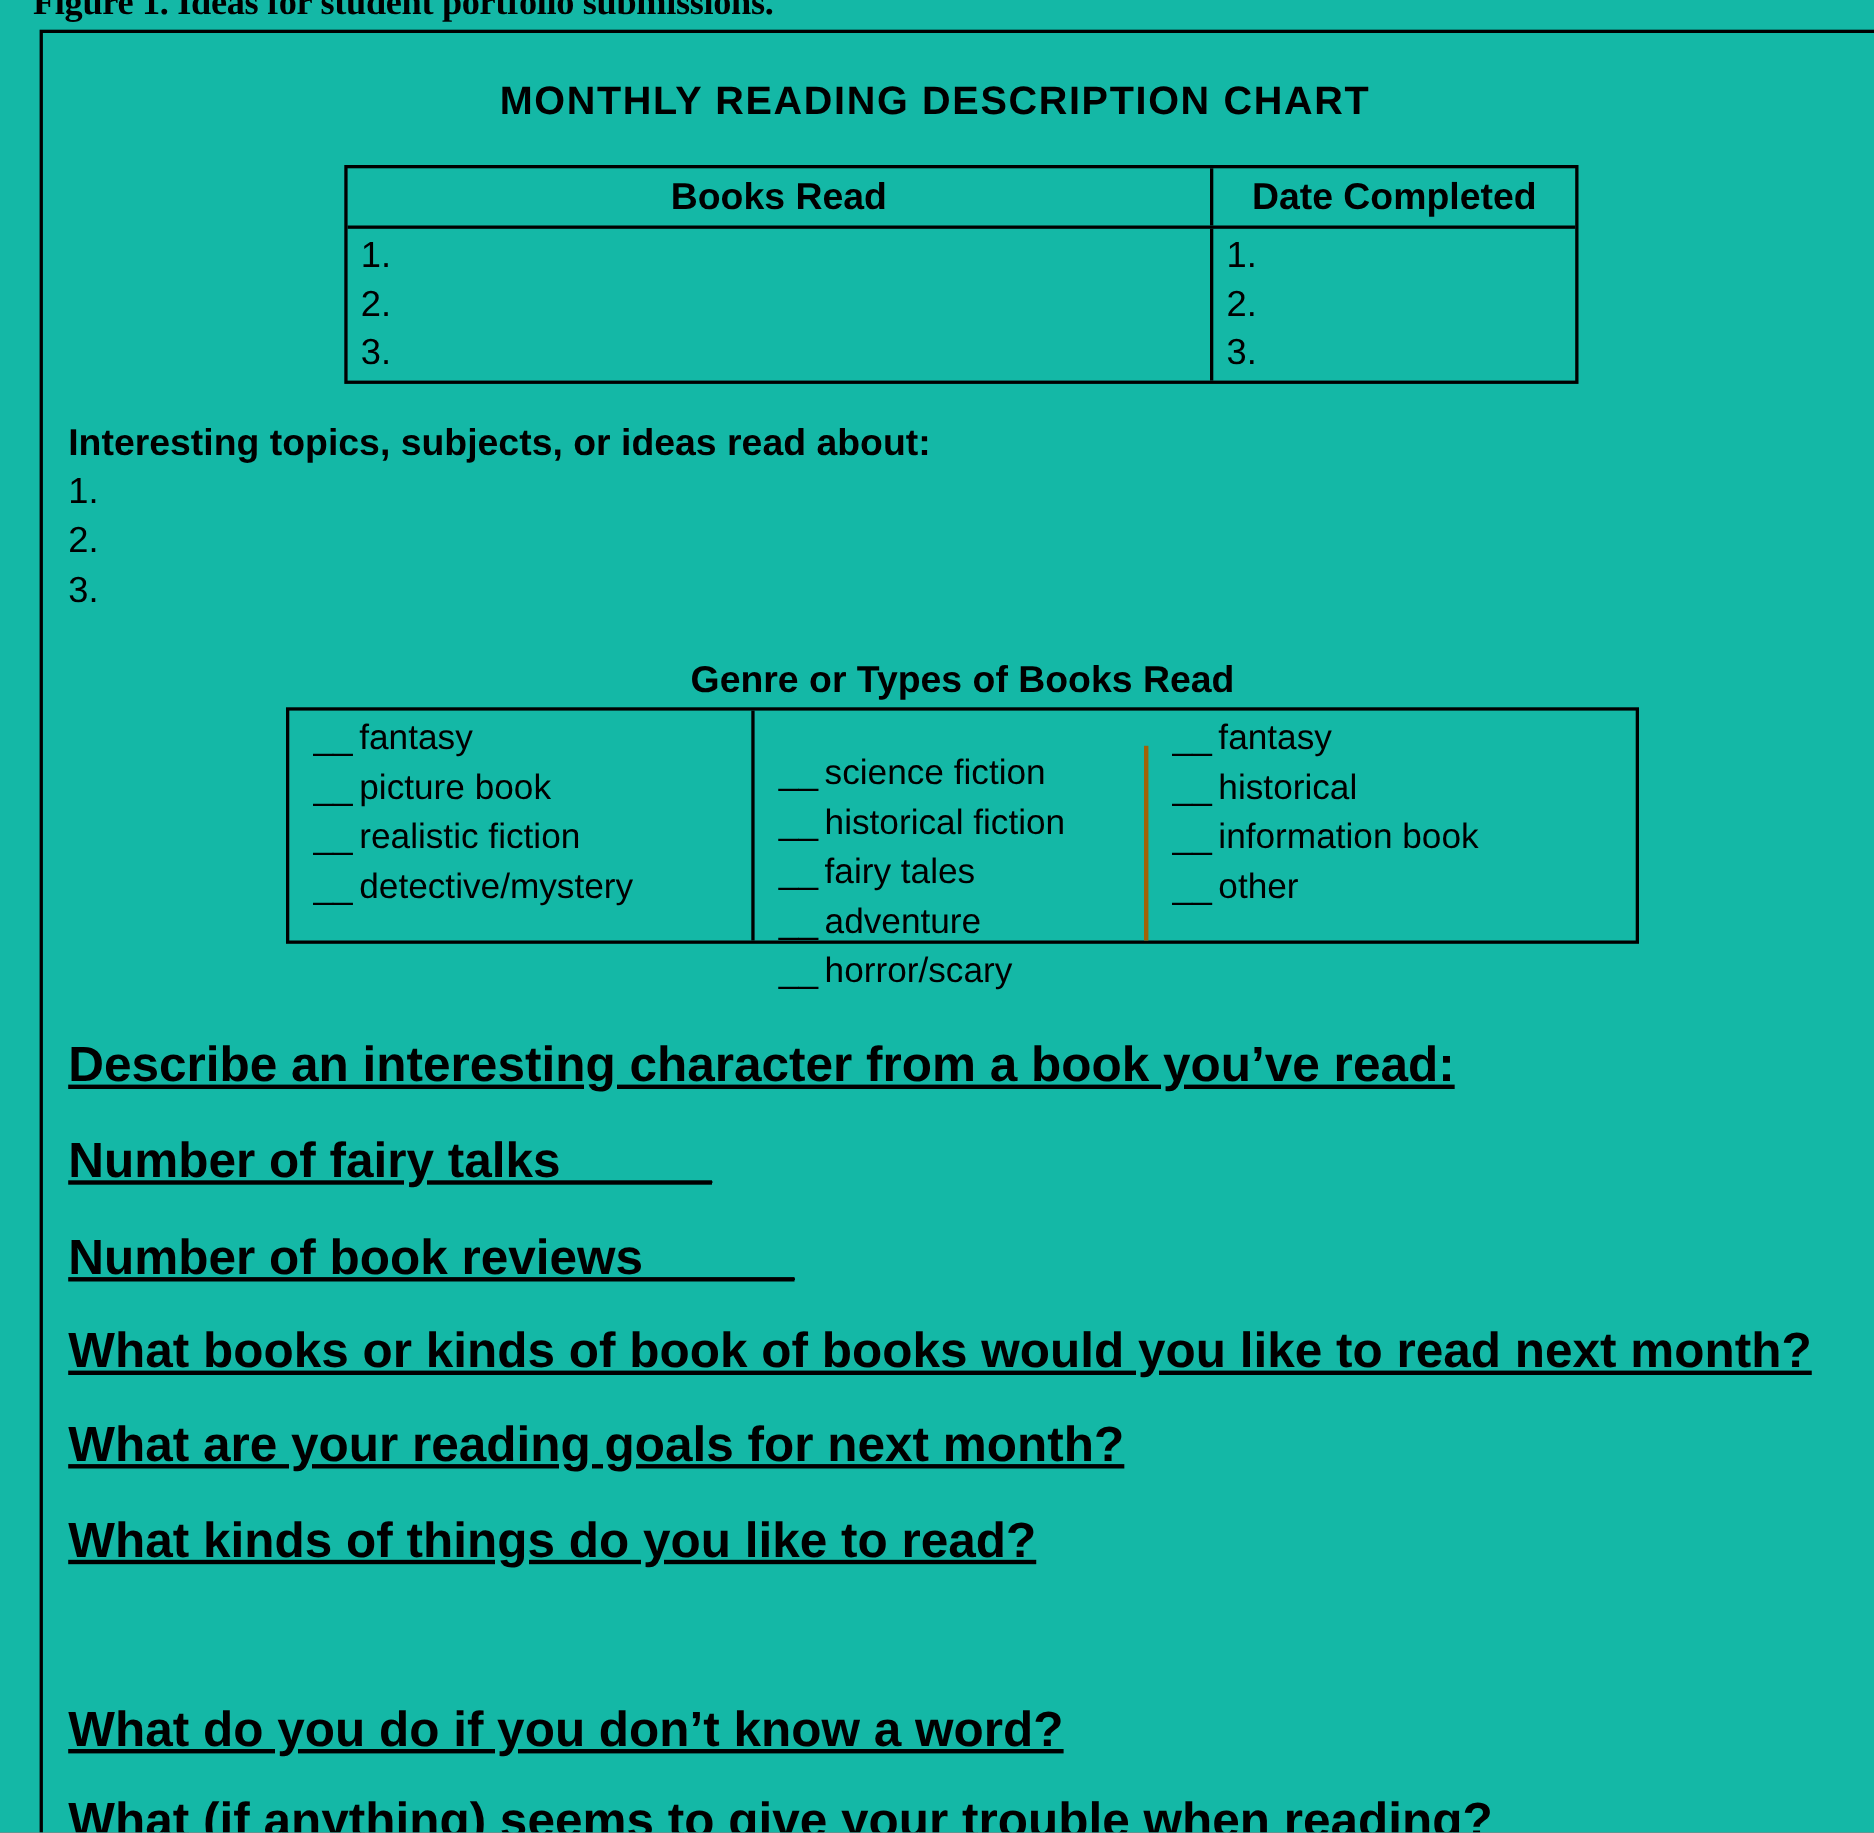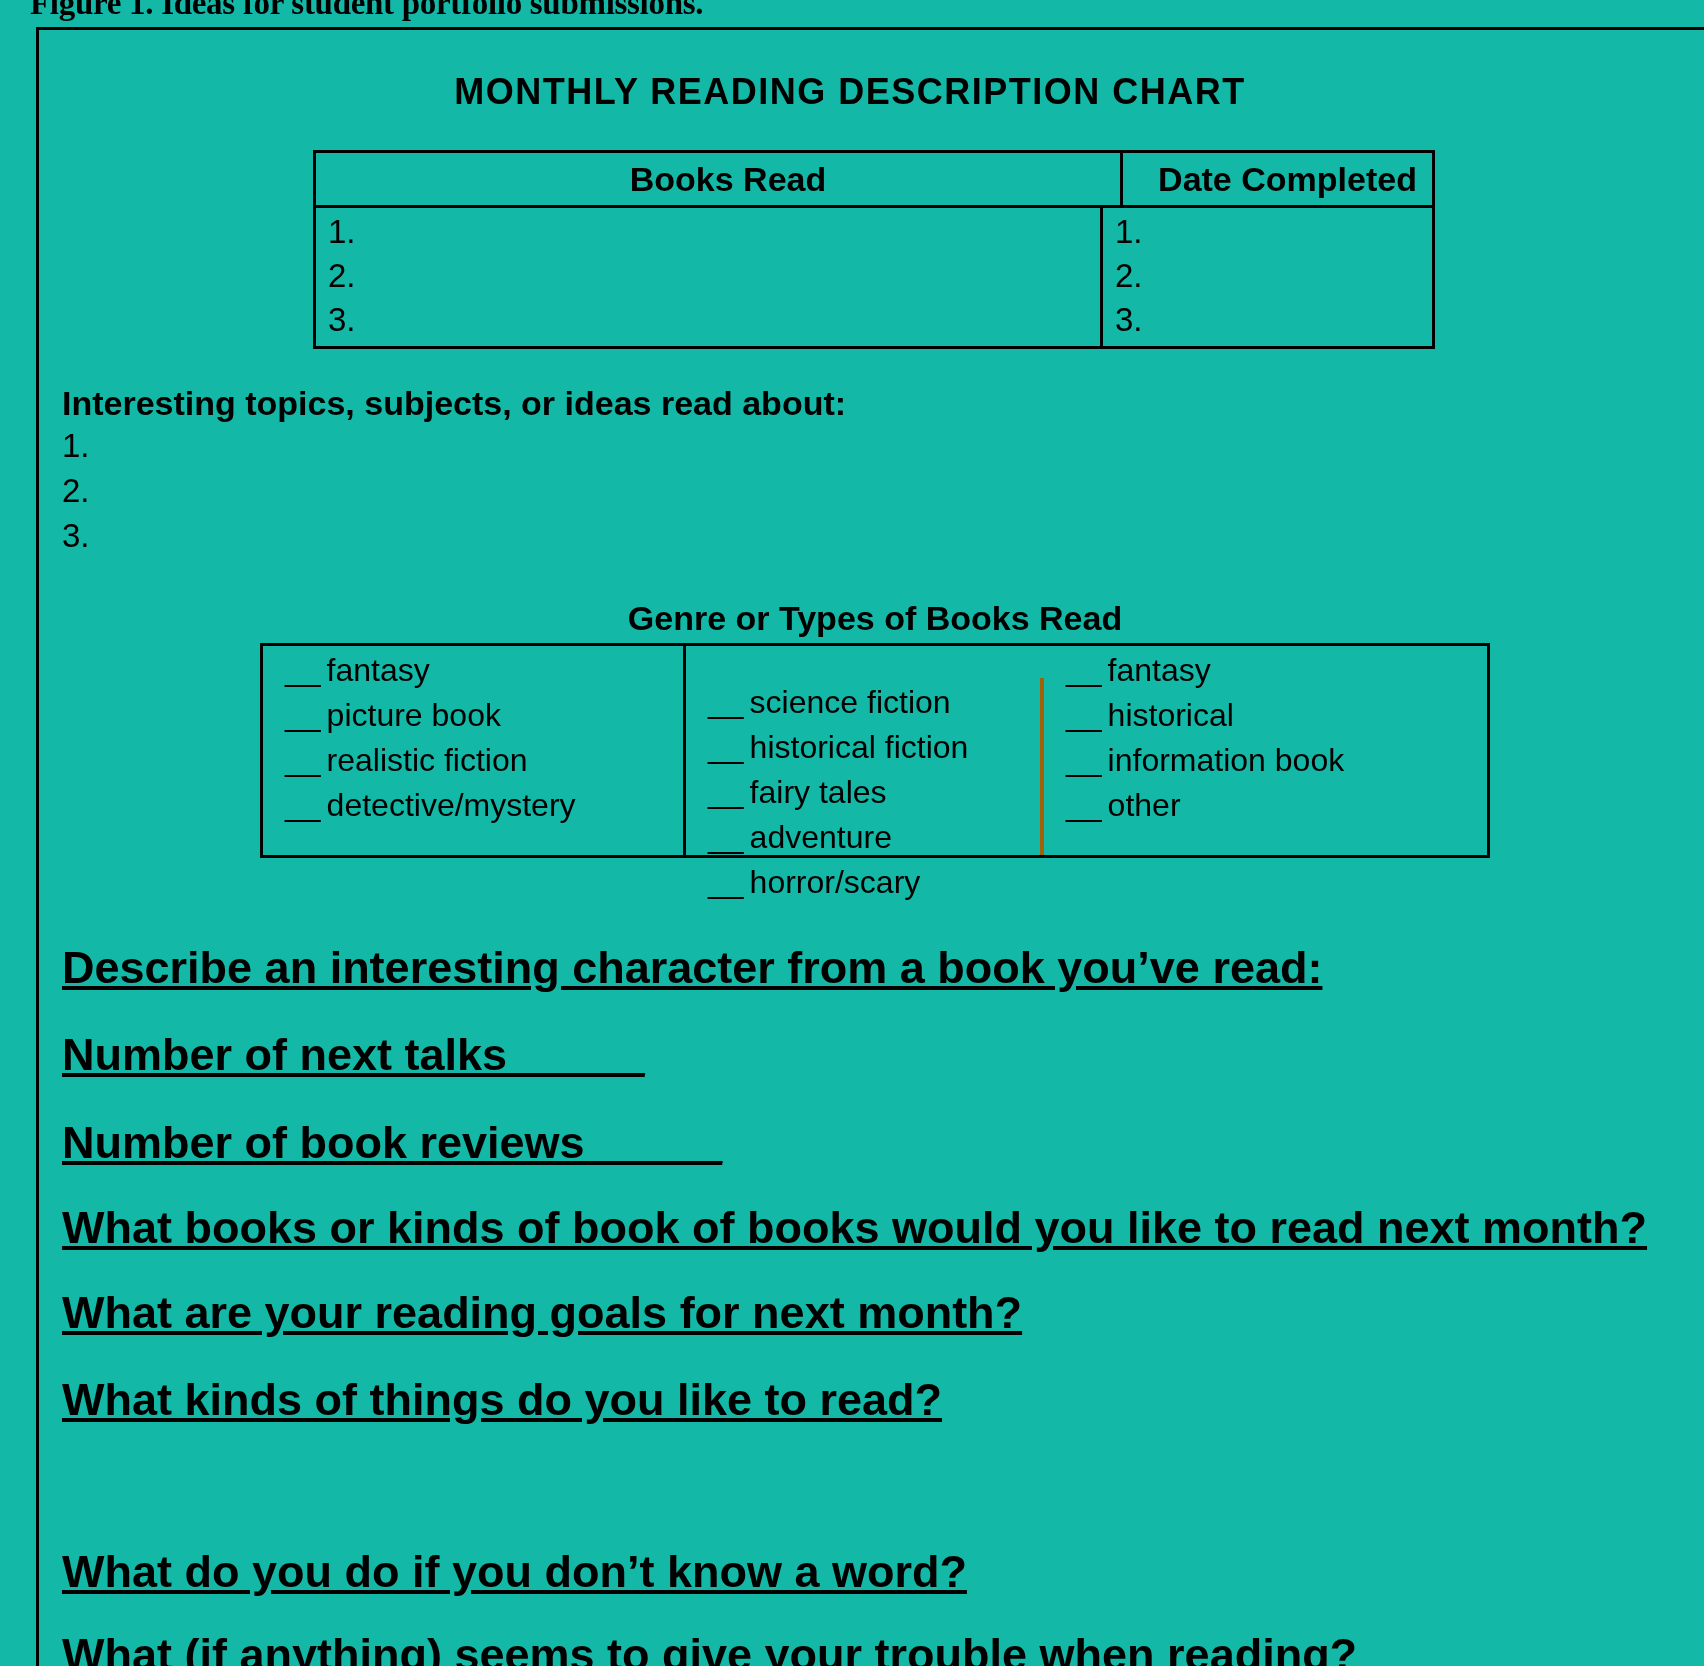--- a/index.html
+++ b/index.html
@@ -56,21 +56,20 @@
   .bt-row { display: flex; }
   .bt-col1 { width: 787px; border-right: 3px solid #000; box-sizing: border-box; }
   .bt-col2 { flex: 1; }
   .bt-head { border-bottom: 3px solid #000; }
   .bt-th {
     text-align: center;
     font-weight: bold;
     font-size: 34px;
     line-height: 52px;
     height: 52px;
-    margin-left: 20px;
   }
   .bt-td {
     font-size: 33px;
     line-height: 44px;
     padding: 2px 0 4px 12px;
   }
   
   .topics {
     position: absolute;
     left: 62px;
@@ -186,21 +185,21 @@
     </div>
     <div class="g-col g-col3">
       <div class="g-item"><span class="g-blank">__</span><span>fantasy</span></div>
       <div class="g-item"><span class="g-blank">__</span><span>historical</span></div>
       <div class="g-item"><span class="g-blank">__</span><span>information book</span></div>
       <div class="g-item"><span class="g-blank">__</span><span>other</span></div>
     </div>
   </div>
 
   <div class="prompt" style="top:948px">Describe an interesting character from a book you’ve read:</div>
-  <div class="prompt" style="top:1035px">Number of next talks _____</div>
+  <div class="prompt" style="top:1035px">Number of fairy talks _____</div>
   <div class="prompt" style="top:1123px">Number of book reviews _____</div>
   <div class="prompt" style="top:1208px">What books or kinds of book of books would you like to read next month?</div>
   <div class="prompt" style="top:1293px">What are your reading goals for next month?</div>
   <div class="prompt" style="top:1380px">What kinds of things do you like to read?</div>
   <div class="prompt" style="top:1552px">What do you do if you don’t know a word?</div>
   <div class="prompt" style="top:1635px">What (if anything) seems to give your trouble when reading?</div>
 
 </div>
 
 </body></html>

